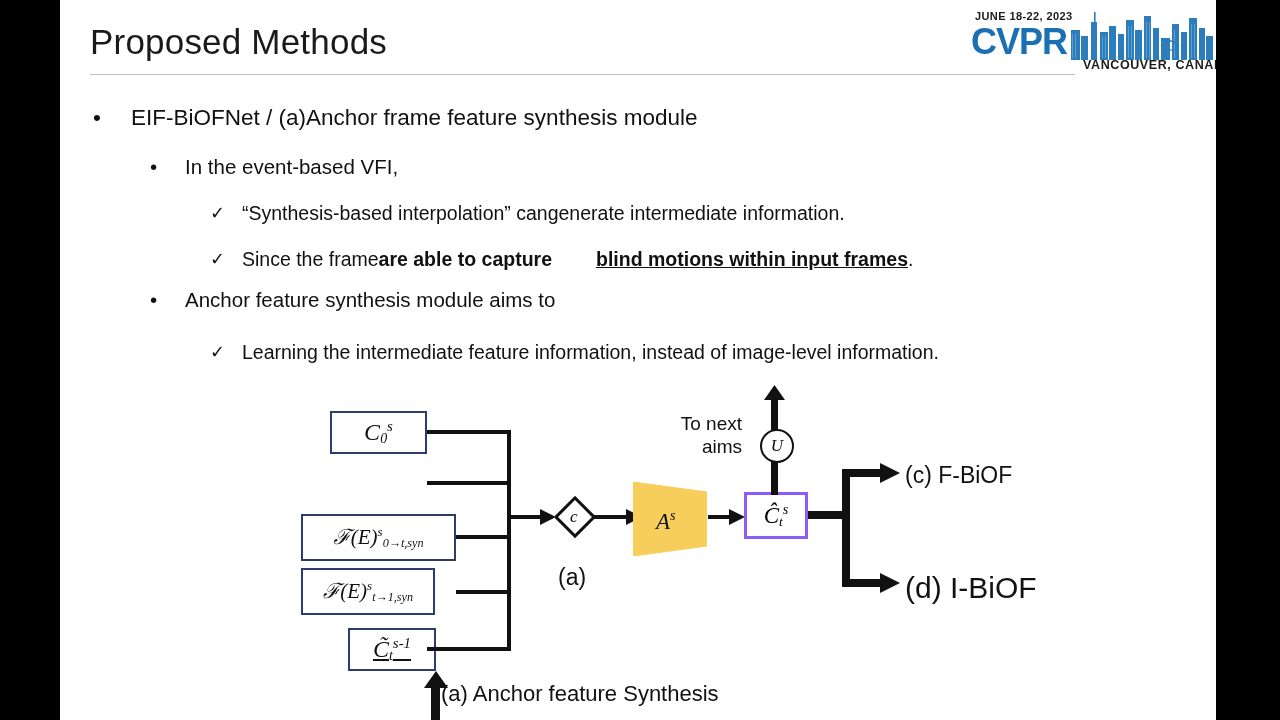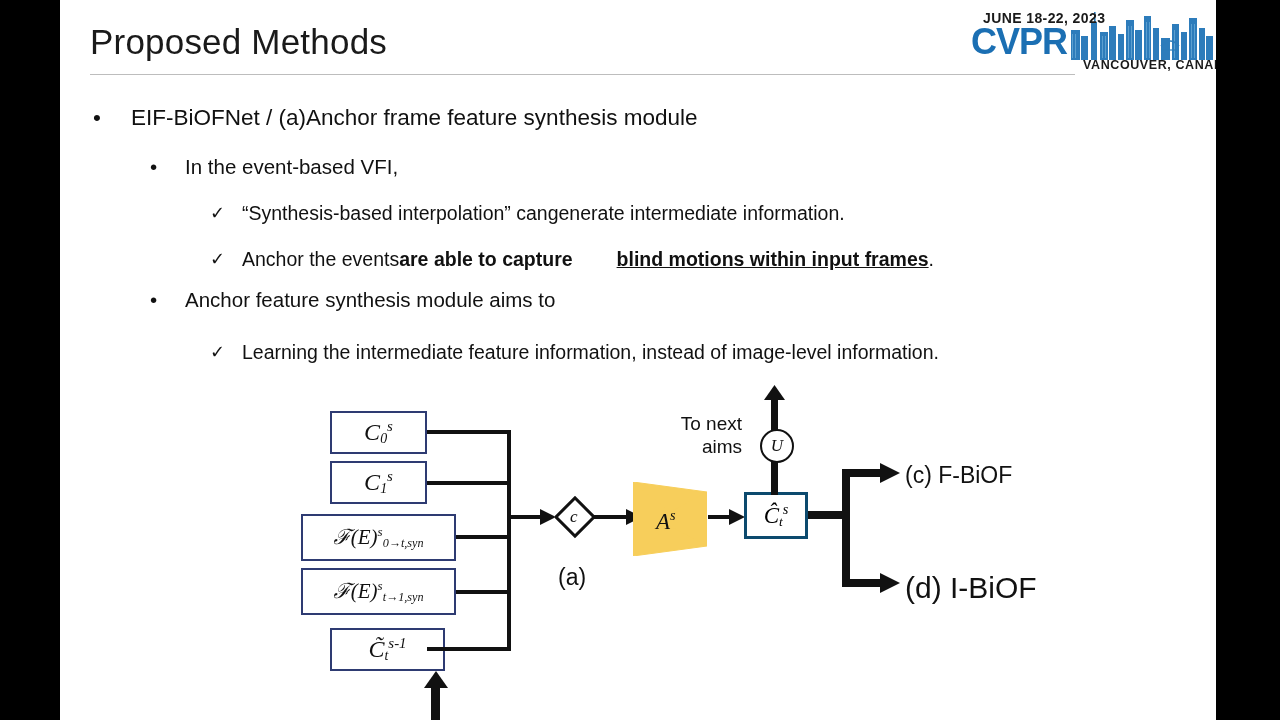--- a/index.html
+++ b/index.html
@@ -6,21 +6,21 @@
   body{width:1280px;height:720px;overflow:hidden;font-family:"Liberation Sans",sans-serif;}
   .stage{position:relative;width:1280px;height:720px;background:#000;}
   .slide{position:absolute;left:60px;top:0;width:1156px;height:720px;background:#fff;overflow:hidden;}
 
   
   .title{position:absolute;left:30px;top:22px;font-size:35px;color:#1a1a1a;font-weight:400;letter-spacing:.2px;white-space:nowrap;}
   .title-rule{position:absolute;left:30px;top:74px;width:985px;height:1px;background:#bdbdbd;}
 
   
   .cvpr{position:absolute;left:905px;top:8px;width:250px;height:66px;}
-  .cvpr-date{position:absolute;left:18px;top:2px;font-size:14px;font-weight:bold;color:#1a1a1a;letter-spacing:.4px;white-space:nowrap;font-family:"Liberation Sans",sans-serif;}
+  .cvpr-date{position:absolute;left:10px;top:2px;font-size:11px;font-weight:bold;color:#1a1a1a;letter-spacing:.4px;white-space:nowrap;font-family:"Liberation Sans",sans-serif;}
   .cvpr-word{position:absolute;left:6px;top:14px;font-size:36px;font-weight:bold;color:#1b6fb3;letter-spacing:-1px;line-height:40px;font-family:"Liberation Sans",sans-serif;}
   .cvpr-city{position:absolute;left:118px;top:50px;font-size:12.5px;font-weight:bold;color:#1a1a1a;letter-spacing:.6px;white-space:nowrap;}
   .skyline{position:absolute;left:104px;top:2px;width:146px;height:50px;}
 
   
   .b{position:absolute;color:#111;white-space:nowrap;}
   .b .dot{position:absolute;left:0;top:0;}
   .b .tx{display:inline-block;}
   .lvl1{font-size:22.5px;}
   .lvl2{font-size:20.5px;}
@@ -28,21 +28,21 @@
   .it{}
   .bd{font-weight:bold;}
   .ul{text-decoration:underline;padding-left:44px;}
   .chk{font-size:18px;}
 
   
   .diagram{position:absolute;left:0;top:385px;width:1156px;height:335px;}
   .nbox{position:absolute;background:#fff;border:2.5px solid #2e3b72;box-sizing:border-box;
         display:flex;align-items:center;justify-content:center;color:#111;}
   .nbox .lbl{font-family:"Liberation Serif",serif;font-style:italic;font-size:24px;line-height:1;}
-  .ybox{position:absolute;background:#fff;border:3px solid #0c4a6e;box-sizing:border-box;
+  .ybox{position:absolute;background:#fff;border:3px solid #8b5cf6;box-sizing:border-box;
         display:flex;align-items:center;justify-content:center;}
   .ybox .lbl{font-family:"Liberation Serif",serif;font-style:italic;font-size:23px;}
   sup{font-size:.62em;vertical-align:super;font-style:italic;}
   sub{font-size:.58em;vertical-align:-.25em;font-style:italic;}
   .line{position:absolute;background:#111;}
   .thick{position:absolute;background:#111;}
   .diamond{position:absolute;width:30px;height:30px;background:#fff;border:3px solid #111;
            transform:rotate(45deg);box-sizing:border-box;}
   .diamond-lbl{position:absolute;font-family:"Liberation Serif",serif;font-style:italic;font-size:17px;color:#111;}
   .ucircle{position:absolute;width:30px;height:30px;border:2.5px solid #111;border-radius:50%;
@@ -119,49 +119,46 @@
     <div class="b lvl3" style="left:150px;top:202px;">
       <span class="dot chk">✓</span>
       <span style="margin-left:32px;">
         <span class="tx">“Synthesis-based interpolation” can </span><span class="tx it">generate intermediate information.</span>
       </span>
     </div>
 
     <div class="b lvl3" style="left:150px;top:248px;">
       <span class="dot chk">✓</span>
       <span style="margin-left:32px;">
-        <span class="tx">Anchor the events </span><span class="tx bd">are able to capture </span><span class="tx bd ul">blind motions within input frames</span><span class="tx">.</span>
+        <span class="tx">Since the frame </span><span class="tx bd">are able to capture </span><span class="tx bd ul">blind motions within input frames</span><span class="tx">.</span>
       </span>
     </div>
 
     <div class="b lvl2" style="left:90px;top:288px;">
       <span class="dot">•</span>
       <span class="tx" style="margin-left:35px;">Anchor feature synthesis module aims to</span>
     </div>
 
     <div class="b lvl3" style="left:150px;top:341px;">
       <span class="dot chk">✓</span>
       <span class="tx" style="margin-left:32px;">Learning the intermediate feature information, instead of image-level information.</span>
     </div>
 
     <div class="diagram">
 
       <div class="nbox" style="left:270px;top:26px;width:97px;height:43px;">
         <span class="lbl">C<sub>0</sub><sup>s</sup></span>
       </div>
-      <div class="nbox" style="left:270px;top:76px;width:97px;height:43px;">
-        <span class="lbl">C<sub>1</sub><sup>s</sup></span>
-      </div>
       <div class="nbox" style="left:241px;top:129px;width:155px;height:47px;">
         <span class="lbl" style="font-size:21px;">ℱ(E)<sup>s</sup><sub>0→t,syn</sub></span>
       </div>
-      <div class="nbox" style="left:241px;top:183px;width:155px;height:47px;">
+      <div class="nbox" style="left:241px;top:183px;width:134px;height:47px;">
         <span class="lbl" style="font-size:21px;">ℱ(E)<sup>s</sup><sub>t→1,syn</sub></span>
       </div>
-      <div class="nbox" style="left:270px;top:243px;width:115px;height:43px;">
+      <div class="nbox" style="left:288px;top:243px;width:88px;height:43px;text-decoration:underline;">
         <span class="lbl">C̃<sub>t</sub><sup>s-1</sup></span>
       </div>
 
       <div class="thick" style="left:371px;top:300px;width:9px;height:35px;"></div>
       <svg style="position:absolute;left:364px;top:286px;width:24px;height:18px;">
         <polygon points="12,0 24,17 0,17" fill="#111"></polygon>
       </svg>
 
       <div class="line" style="left:367px;top:45px;width:83px;height:3.5px;"></div>
       <div class="line" style="left:367px;top:96px;width:83px;height:3.5px;"></div>
@@ -217,16 +214,17 @@
       </svg>
       <div class="thick" style="left:782px;top:194px;width:42px;height:8px;"></div>
       <svg style="position:absolute;left:820px;top:188px;width:20px;height:20px;">
         <polygon points="20,10 0,0 0,20" fill="#111"></polygon>
       </svg>
 
       <div class="dlabel" style="left:845px;top:77px;font-size:23px;text-align:center;">(c) F-BiOF</div>
       <div class="dlabel" style="left:845px;top:186px;font-size:30px;">(d) I-BiOF</div>
 
       <div class="dlabel" style="left:498px;top:179px;font-size:23px;">(a)</div>
+      <div class="caption" style="left:381px;top:296px;font-size:22px;">(a) Anchor feature Synthesis</div>
     </div>
 
   </div>
 </div>
 
 </body></html>

